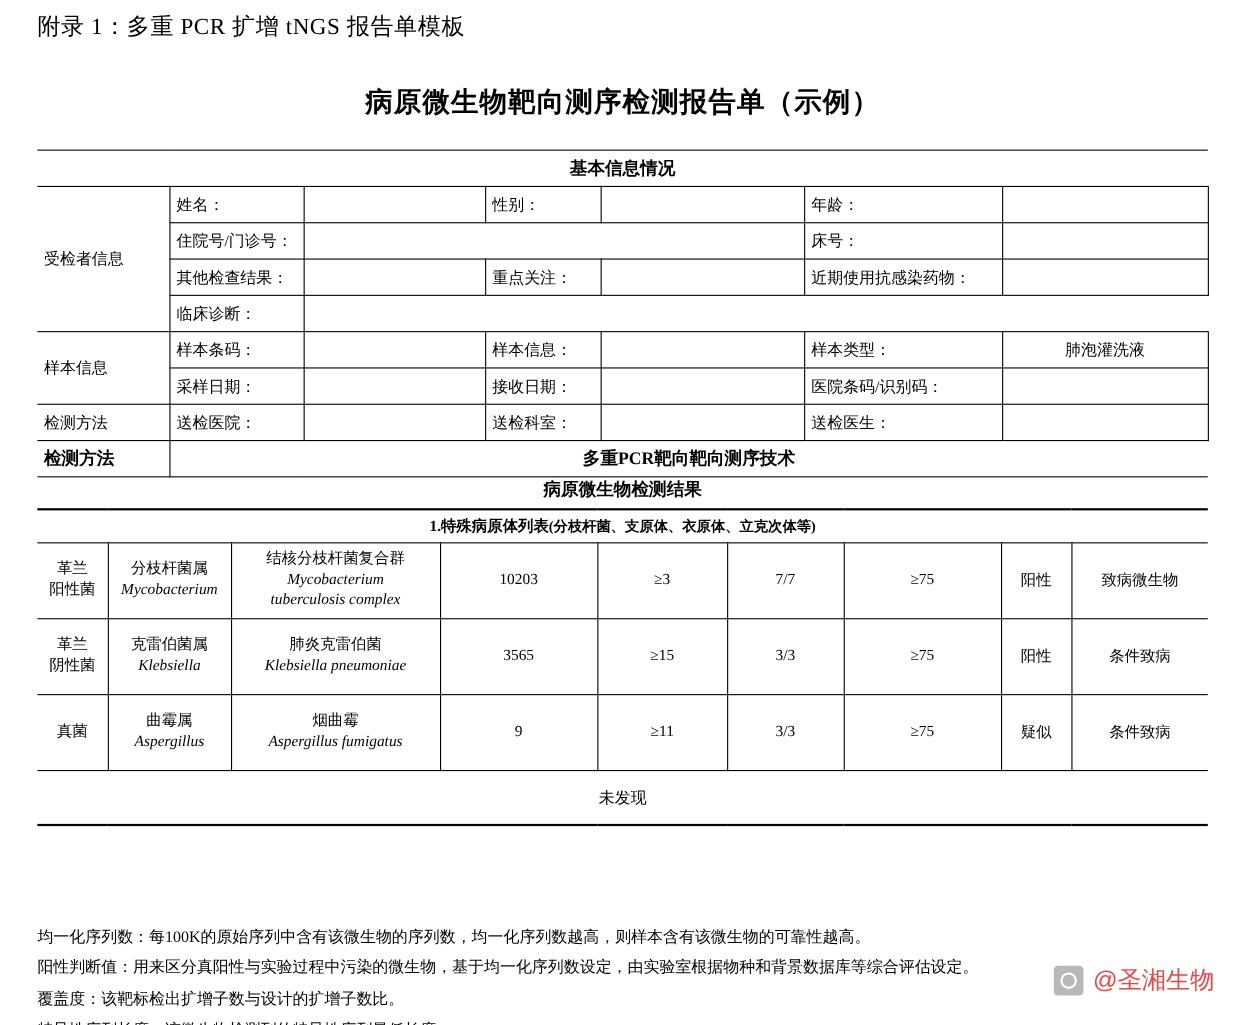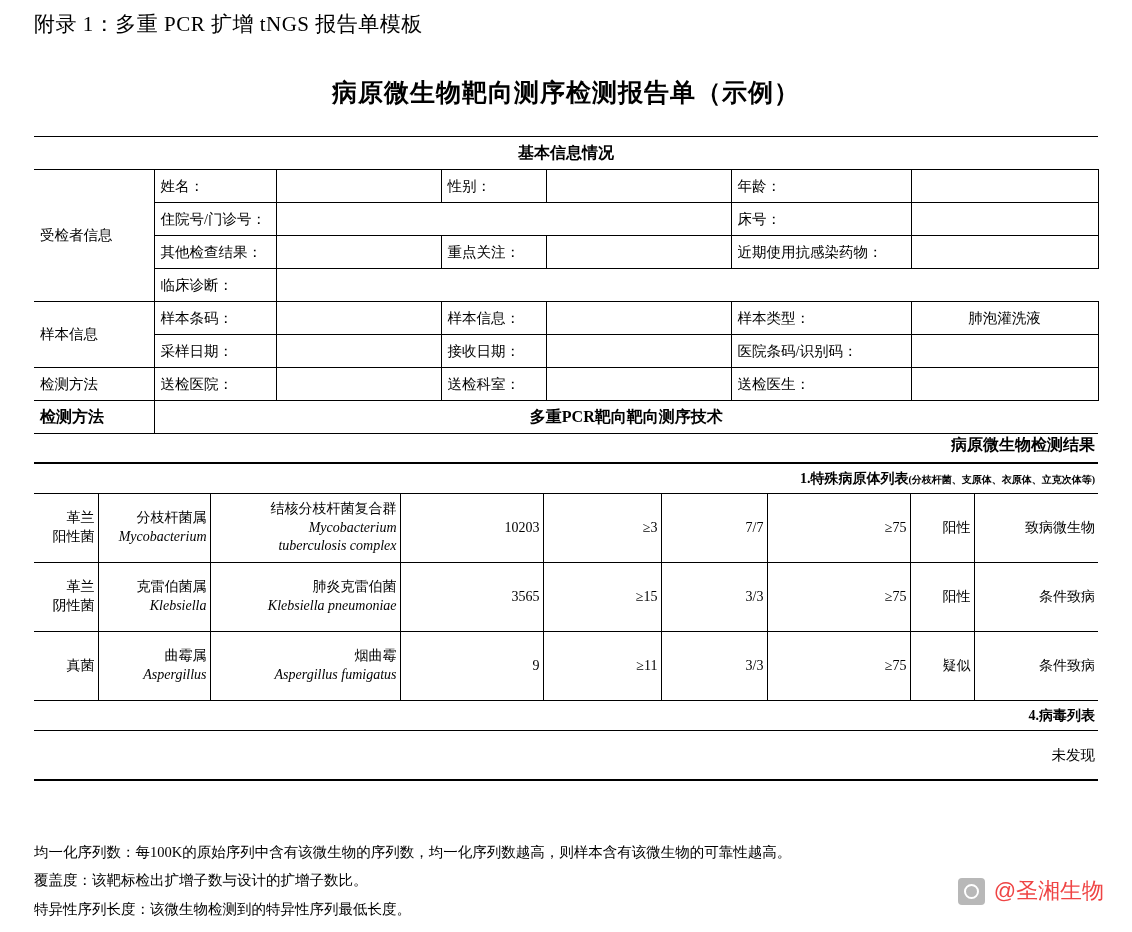--- a/index.html
+++ b/index.html
@@ -83,21 +83,21 @@
     position: absolute;
     left: 34px;
     top: 428px;
     width: 1064px;
     border-collapse: collapse;
     font-size: 14px;
     table-layout: fixed;
   }
   table.results td {
     border: 1px solid #000;
-    text-align: right;
+    text-align: center;
     vertical-align: middle;
     padding: 2px 3px;
   }
   table.results td.outer-l { border-left: none; }
   table.results td.outer-r { border-right: none; }
   .res-title {
     border: none !important;
     border-bottom: 2px solid #000 !important;
     font-weight: bold;
     font-size: 16px;
@@ -109,21 +109,21 @@
     height: 30px;
   }
   .group-row td {
     font-weight: bold;
     font-size: 14px;
     height: 25px;
     border-left: none !important;
     border-right: none !important;
   }
   .group-row .small {
-    font-size: 10px;
+    font-size: 13px;
   }
   .italic { font-style: italic; }
   .data-row td { height: 64px; }
   .notfound td {
     border: none !important;
     border-bottom: 2px solid #000 !important;
     height: 44px;
     font-size: 14.5px;
   }
   .cellline { display: block; line-height: 1.35; }
@@ -323,31 +323,29 @@
         <span class="cellline italic">Aspergillus fumigatus</span>
       </td>
       <td>9</td>
       <td>≥11</td>
       <td>3/3</td>
       <td>≥75</td>
       <td>疑似</td>
       <td class="outer-r">条件致病</td>
     </tr>
 
-    <tr class="group-row">
-      <td colspan="9">4.病毒列表</td>
-    </tr>
     <tr class="notfound">
       <td colspan="9">未发现</td>
     </tr>
   </tbody>
     </table>
 
   <div class="notes">
     <div>均一化序列数：每100K的原始序列中含有该微生物的序列数，均一化序列数越高，则样本含有该微生物的可靠性越高。</div>
+    <div>阳性判断值：用来区分真阳性与实验过程中污染的微生物，基于均一化序列数设定，由实验室根据物种和背景数据库等综合评估设定。</div>
     <div>覆盖度：该靶标检出扩增子数与设计的扩增子数比。</div>
     <div>特异性序列长度：该微生物检测到的特异性序列最低长度。</div>
   </div>
 
   <div class="watermark">
     <div class="wm-logo"></div>
     <div>@圣湘生物</div>
   </div>
 
 </div>

